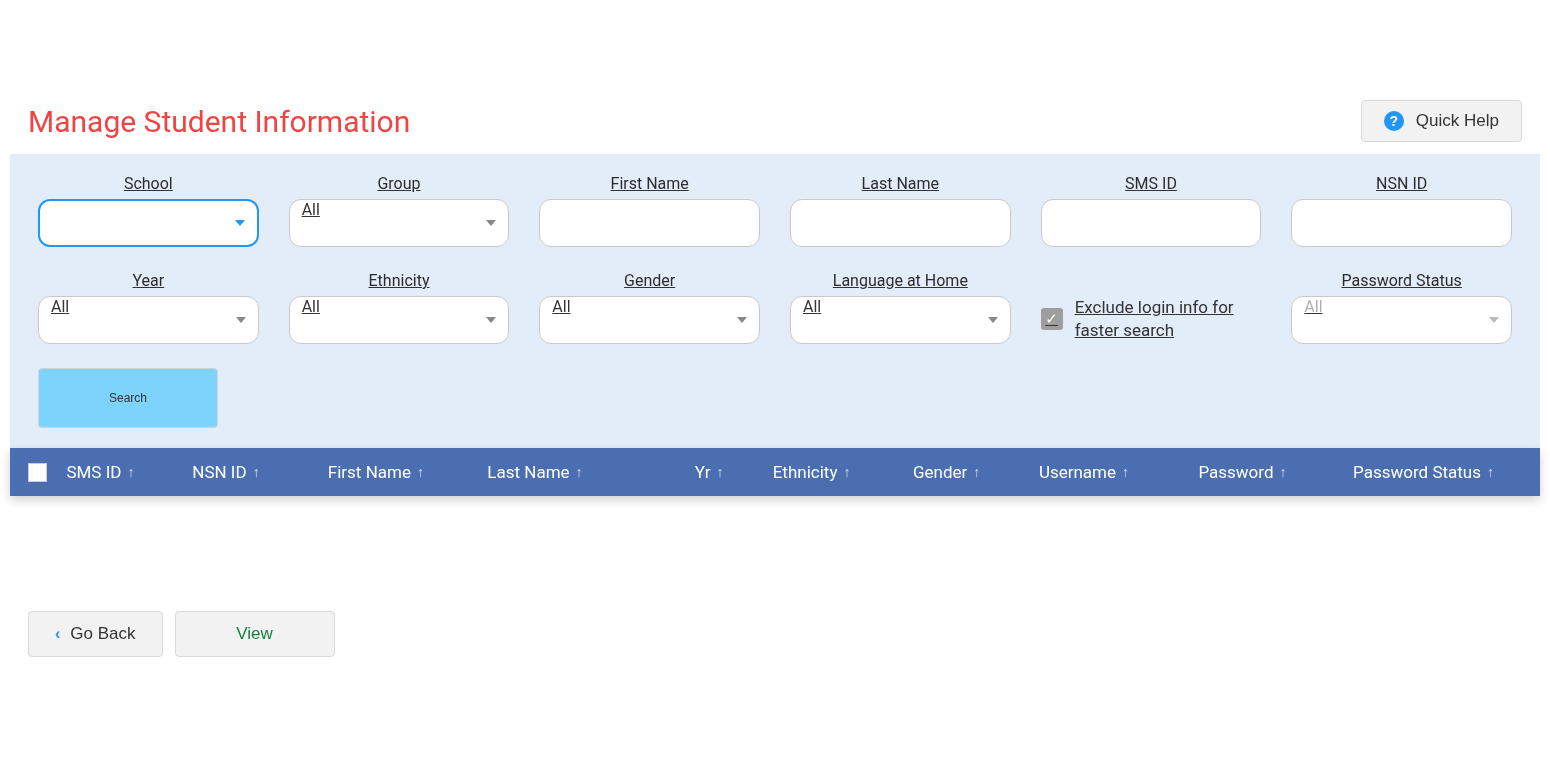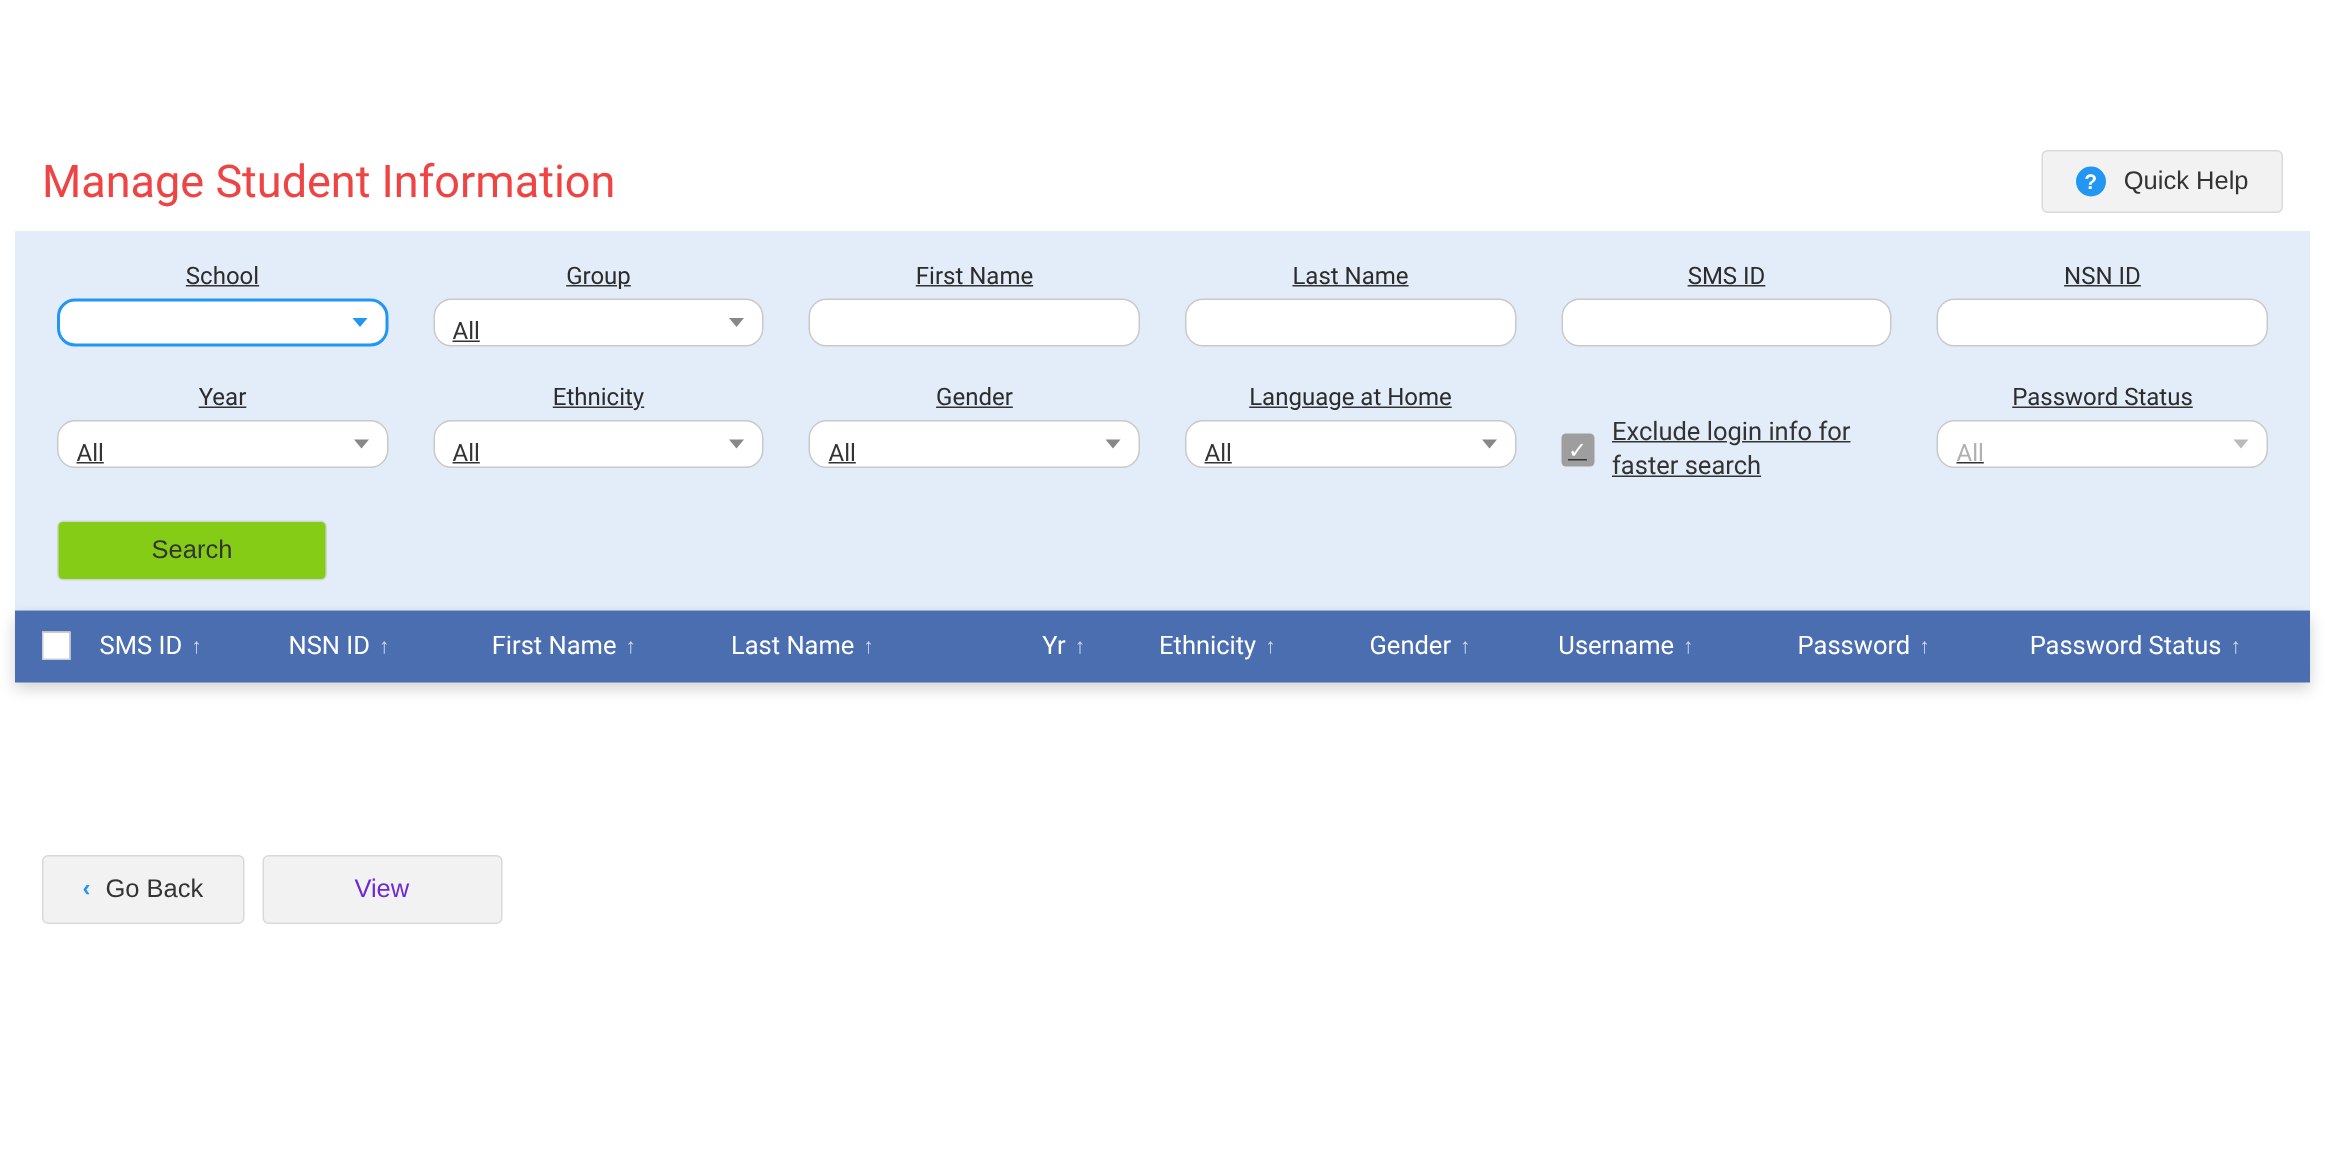--- a/index.html
+++ b/index.html
@@ -63,26 +63,26 @@
     align-items: center;
   }
   .filter-label {
     font-size: 16px;
     color: #2c2c2c;
     margin-bottom: 6px;
     text-align: center;
   }
   .select-box, .input-box {
     width: 100%;
-    height: 32px;
+    height: 48px;
     background: #fff;
     border: 1px solid #c9c9c9;
     border-radius: 12px;
     display: flex;
-    align-items: flex-end;
+    align-items: flex-start;
     padding: 0 12px;
     font-size: 16px;
     color: #333;
     position: relative;
   }
   .select-box.active {
     border: 2px solid #2196f3;
   }
   .select-box.disabled {
     color: #b0b0b0;
@@ -121,25 +121,25 @@
     font-size: 17px;
     line-height: 1.35;
     color: #333;
   }
 
   .search-row {
     margin-top: 24px;
   }
   .search-btn {
     width: 180px;
-    height: 40px;
-    background: #84cc16;
+    height: 60px;
+    background: #7dd3fc;
     border: 1px solid #d4d4d4;
     border-radius: 4px;
-    font-size: 17px;
+    font-size: 12px;
     color: #333;
     cursor: pointer;
   }
 
   .table-header {
     background: #4a6eb0;
     color: #fff;
     display: flex;
     align-items: center;
     height: 48px;
@@ -180,21 +180,21 @@
     background: #f2f2f2;
     border: 1px solid #d9d9d9;
     border-radius: 4px;
     font-size: 17px;
     display: flex;
     align-items: center;
     gap: 10px;
     cursor: pointer;
     color: #333;
   }
-  .btn.disabled { color: #6d28d9; cursor: default; }
+  .btn.disabled { color: #15803d; cursor: default; }
   .chev-left {
     color: #2196f3;
     font-size: 16px;
     font-weight: bold;
   }
   .view-btn { width: 160px; justify-content: center; }
 </style>
 </head>
 <body>
 

